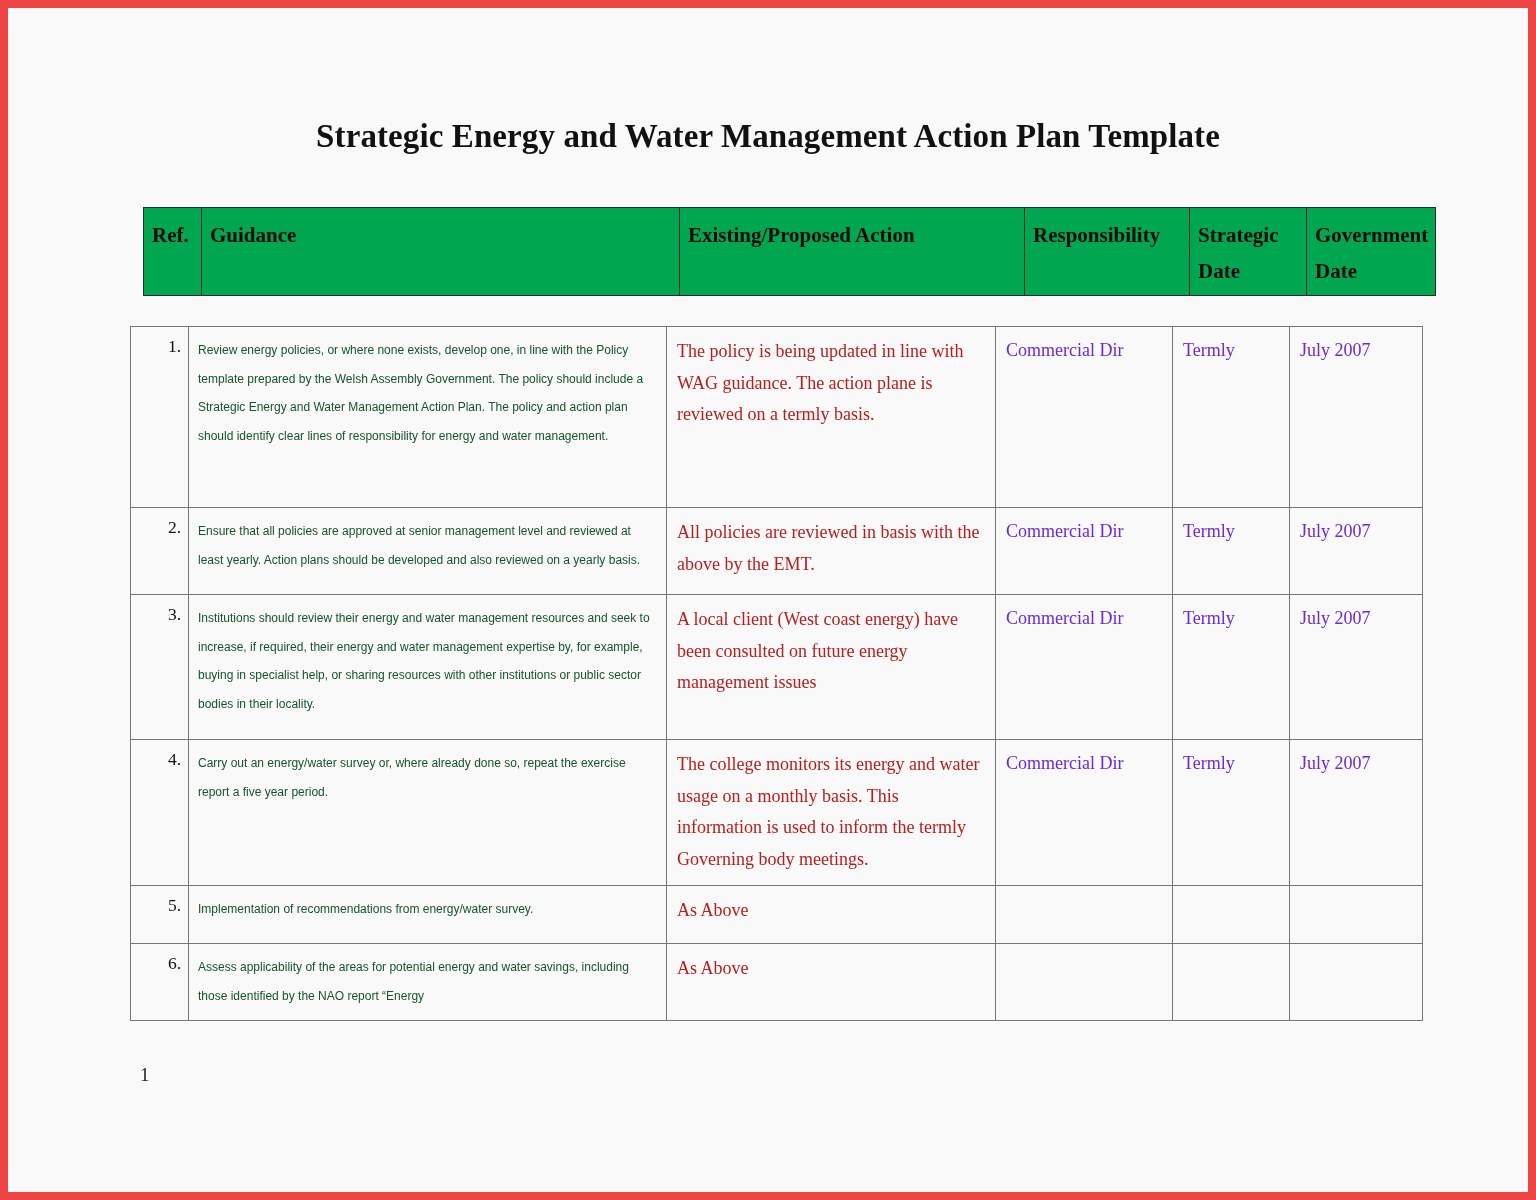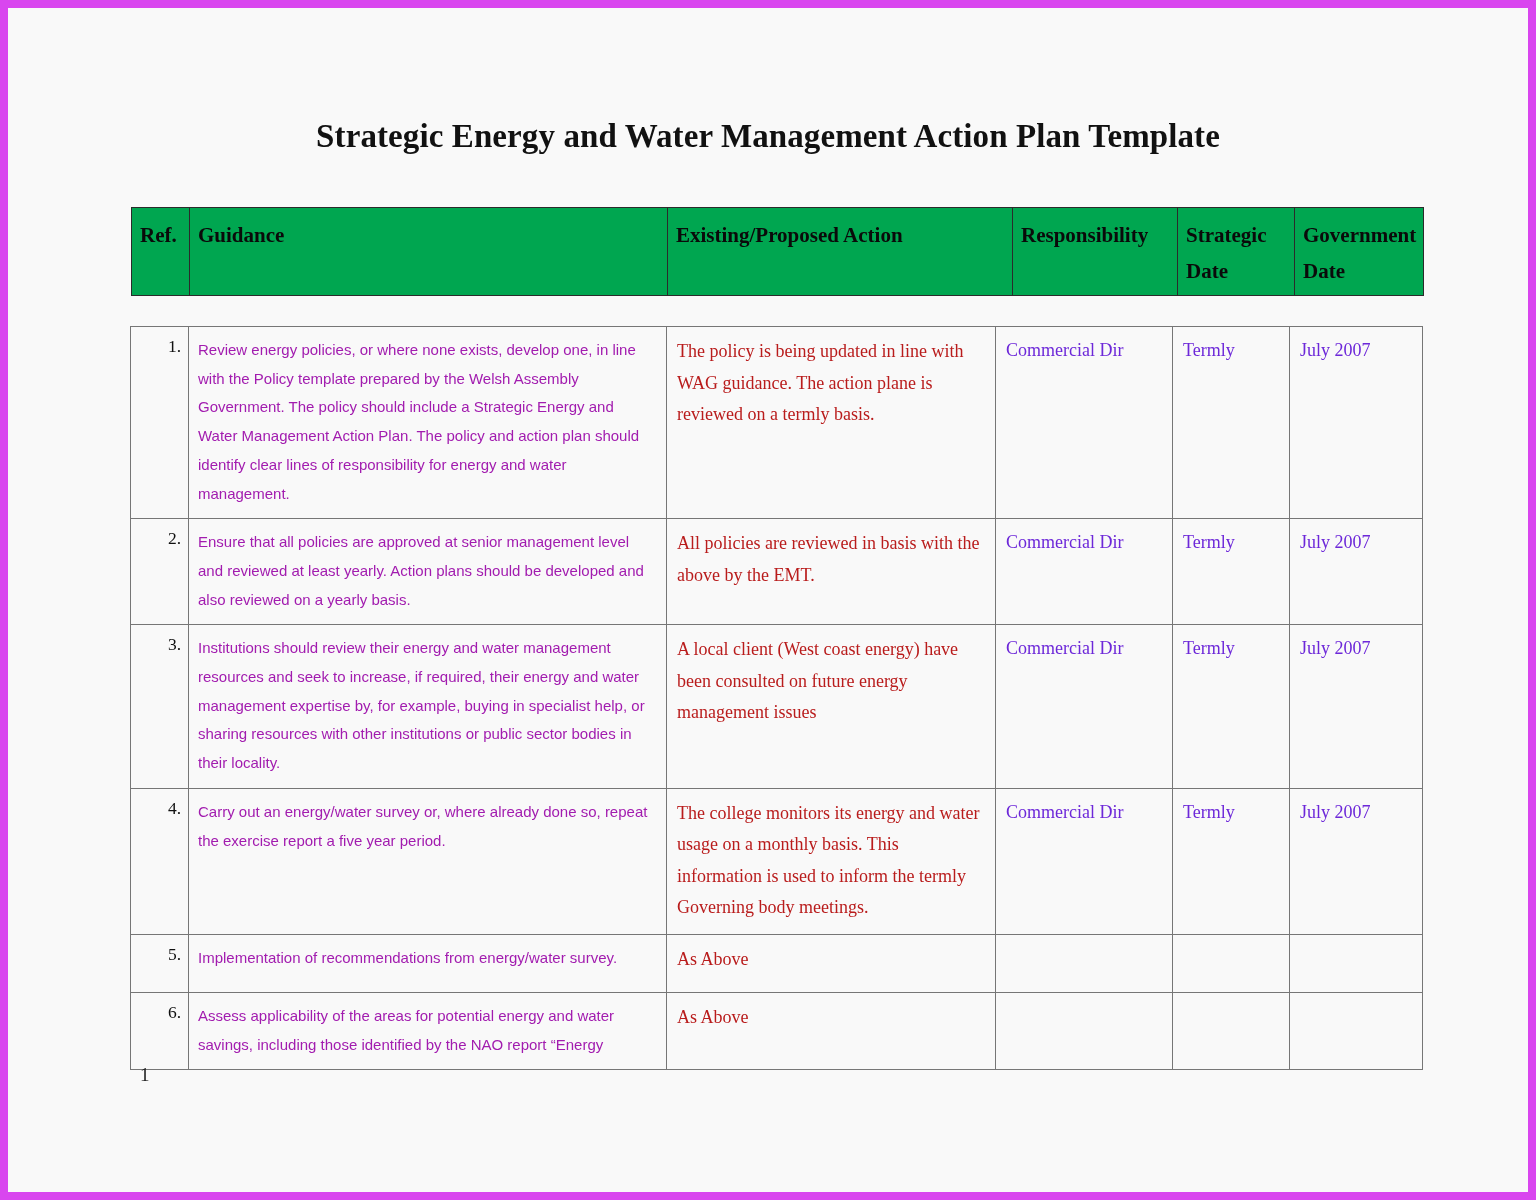--- a/index.html
+++ b/index.html
@@ -13,21 +13,21 @@
     overflow: hidden;
     font-family: "Liberation Sans", sans-serif;
   }
 
   .page-frame {
     position: absolute;
     left: 0; top: 0;
     width: 1536px;
     height: 1200px;
     box-sizing: border-box;
-    border: 8px solid #d946ef;
+    border: 8px solid #ef4444;
     background: #f9f9f9;
   }
 
   .page-inner {
     position: absolute;
     left: 0; top: 0; right: 0; bottom: 0;
     background: #f9f9f9;
   }
 
   .doc-title {
@@ -39,21 +39,21 @@
     font-family: "Liberation Serif", serif;
     font-weight: bold;
     font-size: 33px;
     letter-spacing: 0.1px;
     color: #111;
   }
 
   
   .header-table {
     position: absolute;
-    left: 123px;
+    left: 135px;
     top: 199px;
     width: 1292px;
     border-collapse: collapse;
     table-layout: fixed;
   }
   .header-table td {
     background: #00a650;
     border: 1.6px solid #2b2b2b;
     vertical-align: top;
     padding: 9px 0 0 8px;
@@ -84,23 +84,23 @@
   .cell-ref {
     text-align: right;
     padding: 9px 7px 0 0 !important;
     font-family: "Liberation Serif", serif;
     font-size: 17.5px;
     color: #111;
   }
   .cell-guid {
     padding: 9px 10px 10px 9px !important;
     font-family: "Liberation Sans", sans-serif;
-    font-size: 15px;
+    font-size: 12px;
     line-height: 28.7px;
-    color: #a21caf;
+    color: #14532d;
     margin-top: 12px;
   }
   .cell-serif {
     padding: 9px 10px 10px 10px !important;
     font-family: "Liberation Serif", serif;
     font-size: 18px;
     line-height: 31.5px;
     color: #b91c1c;
   }
   .cell-plain {

